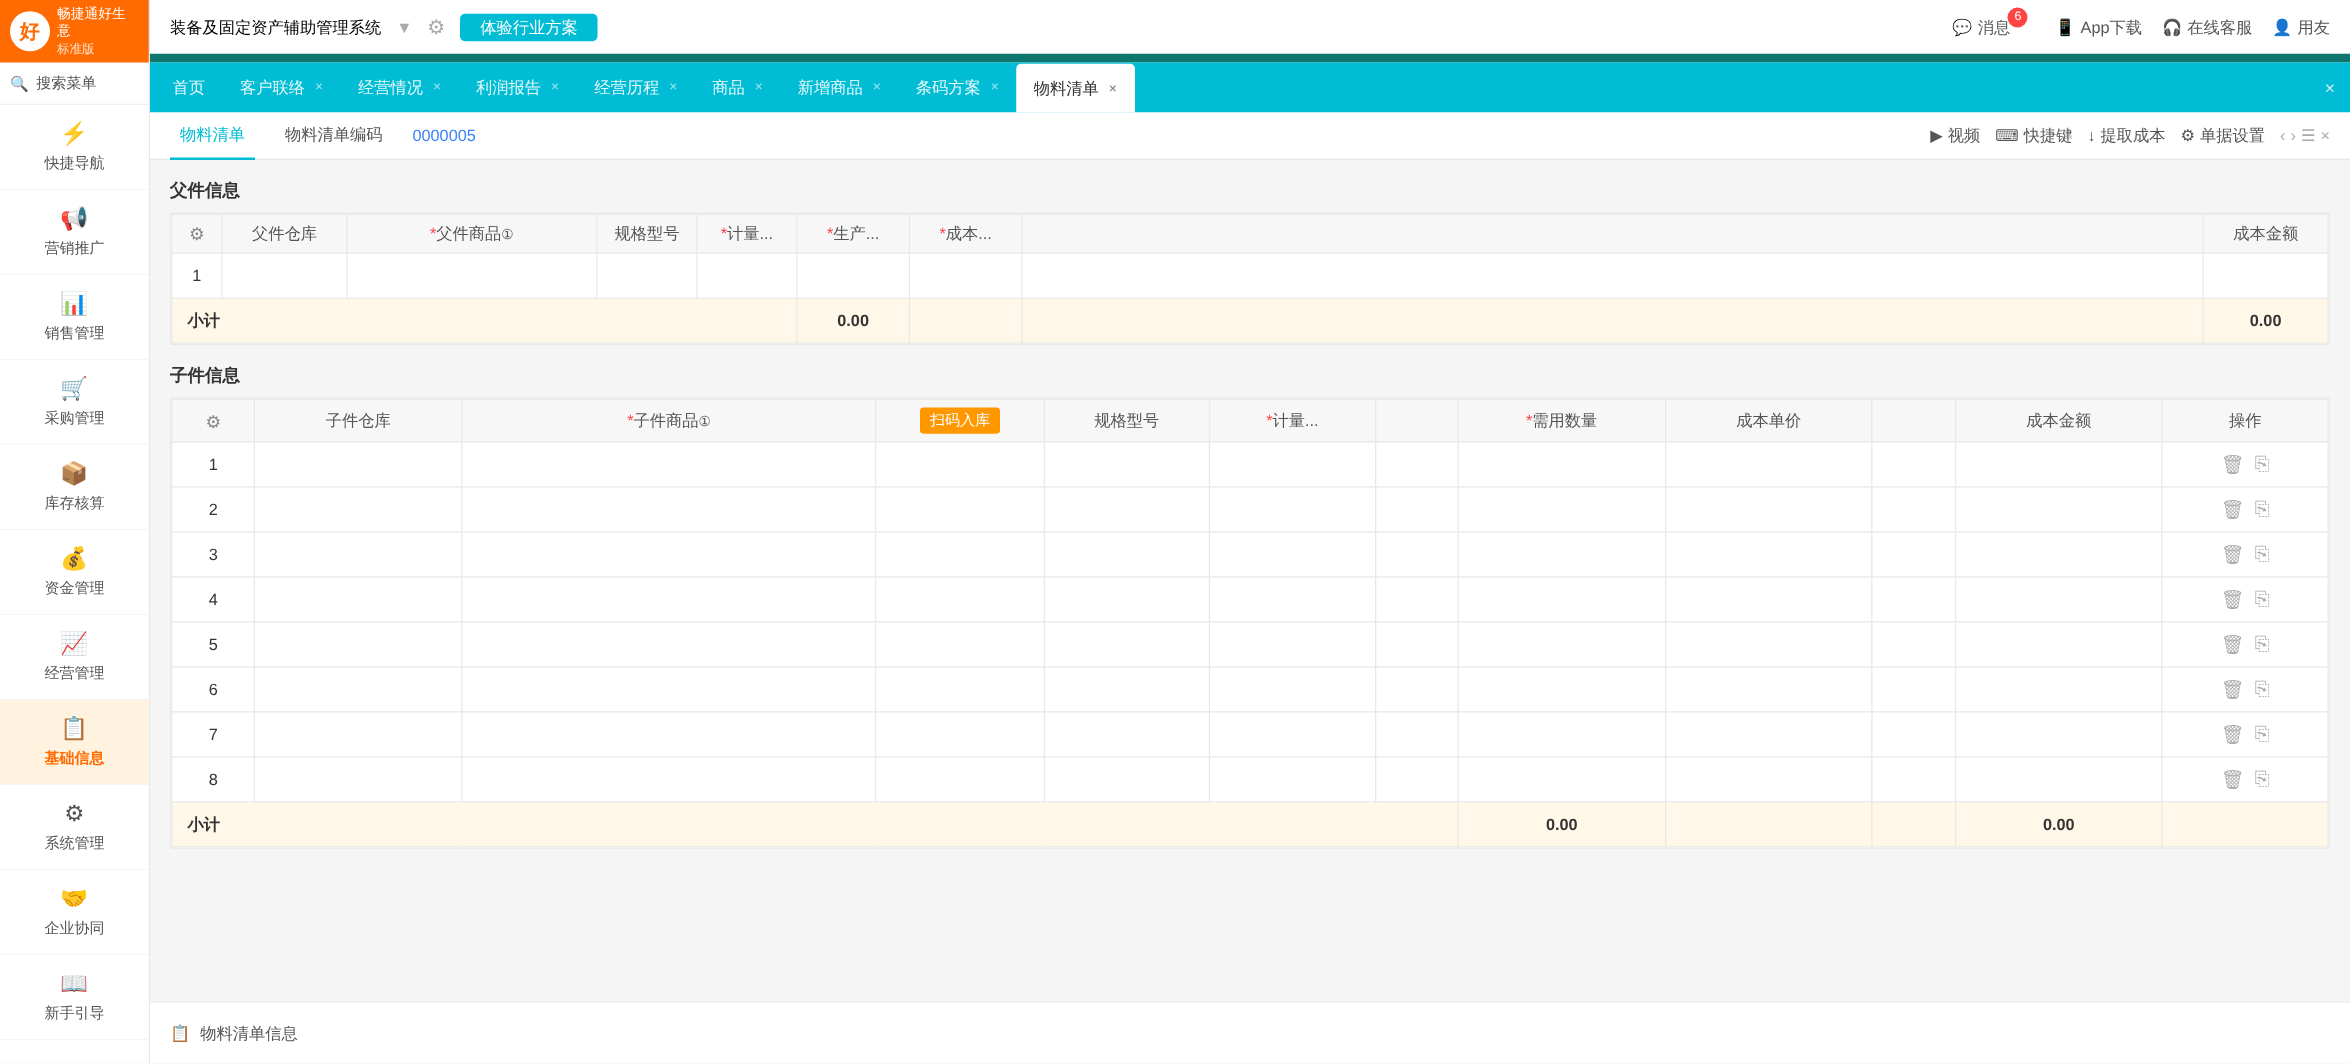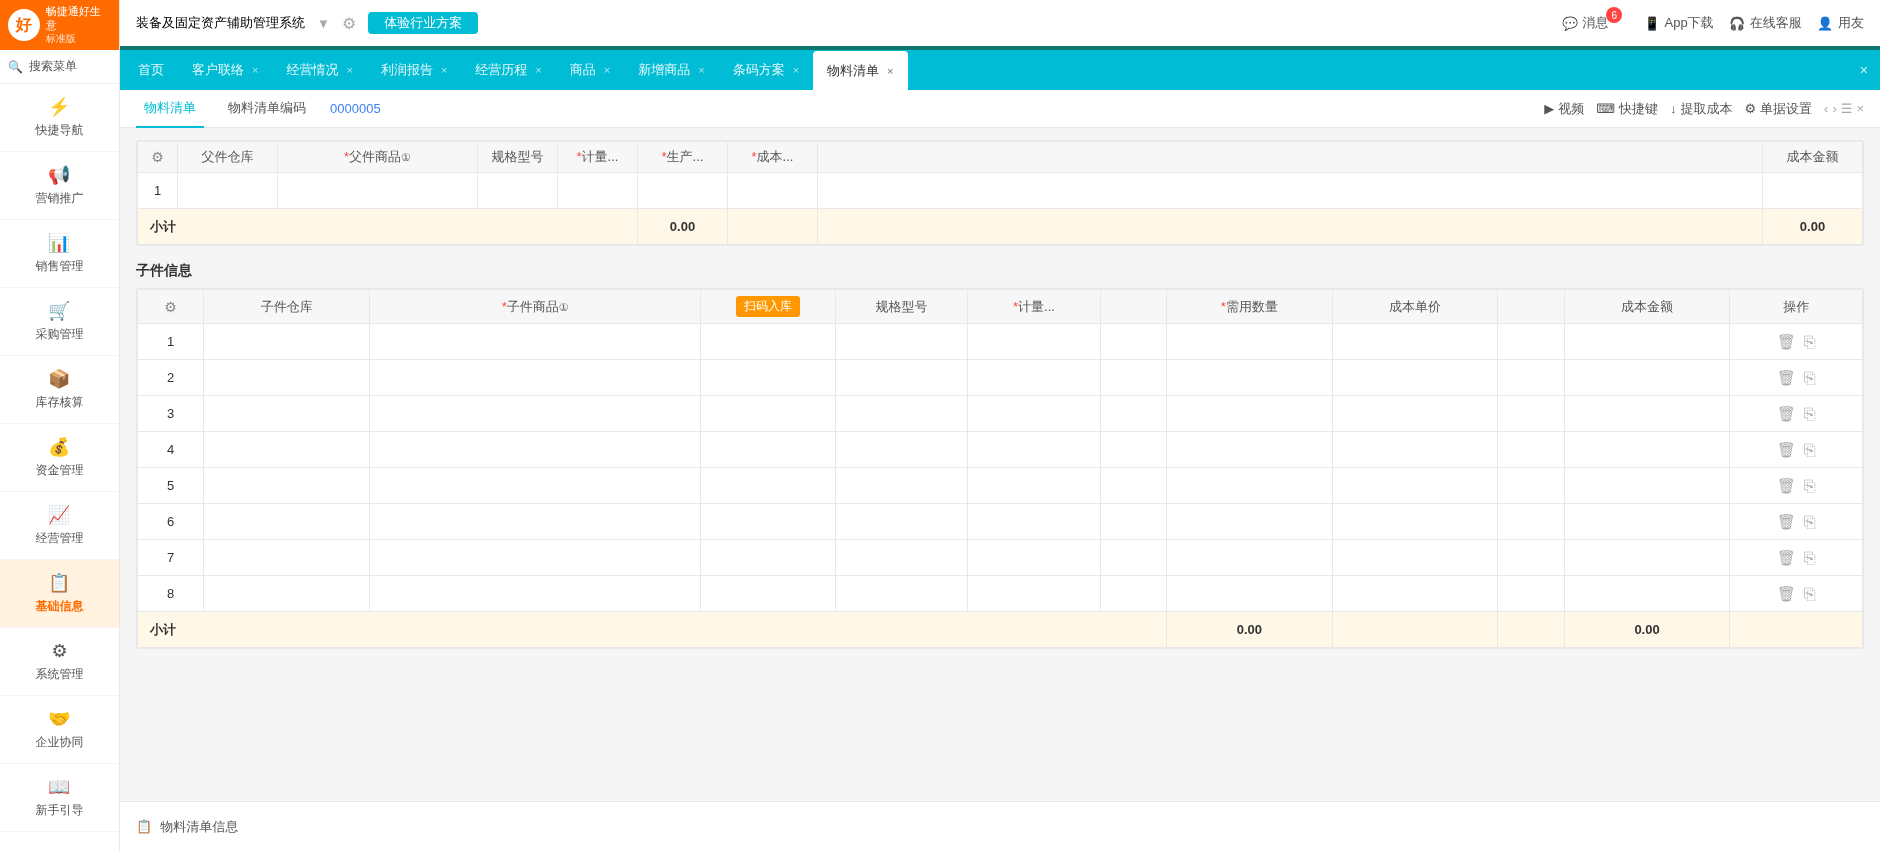--- a/index.html
+++ b/index.html
@@ -69,21 +69,21 @@
       overflow: hidden;
     }
 
     
     .topbar {
       height: 50px;
       background: #fff;
       display: flex;
       align-items: center;
       padding: 0 16px;
-      border-bottom: 4px solid #0f766e;
+      border-bottom: 7px solid #0f766e;
       gap: 12px;
     }
     .topbar-btn-trial {
       background: #00bcd4;
       color: #fff;
       border: none;
       padding: 2px 16px;
       border-radius: 4px;
       cursor: pointer;
       font-size: 13px;
@@ -420,20 +420,21 @@
         <span style="cursor:pointer;color:#aaa;">‹</span>
         <span style="cursor:pointer;color:#aaa;">›</span>
         <span style="cursor:pointer;color:#aaa;">☰</span>
         <span style="cursor:pointer;color:#aaa;">×</span>
       </div>
     </div>
   </div>
 
   <div class="content">
 
+    <div class="section-title">父件信息</div>
     <div class="table-wrap">
       <table>
         <thead>
           <tr>
             <th class="col-num"><span class="th-gear">⚙</span></th>
             <th class="col-warehouse">父件仓库</th>
             <th class="col-product"><span class="required">*</span>父件商品<span style="font-size:11px;">①</span></th>
             <th class="col-spec">规格型号</th>
             <th class="col-unit"><span class="required">*</span>计量...</th>
             <th class="col-production"><span class="required">*</span>生产...</th>

